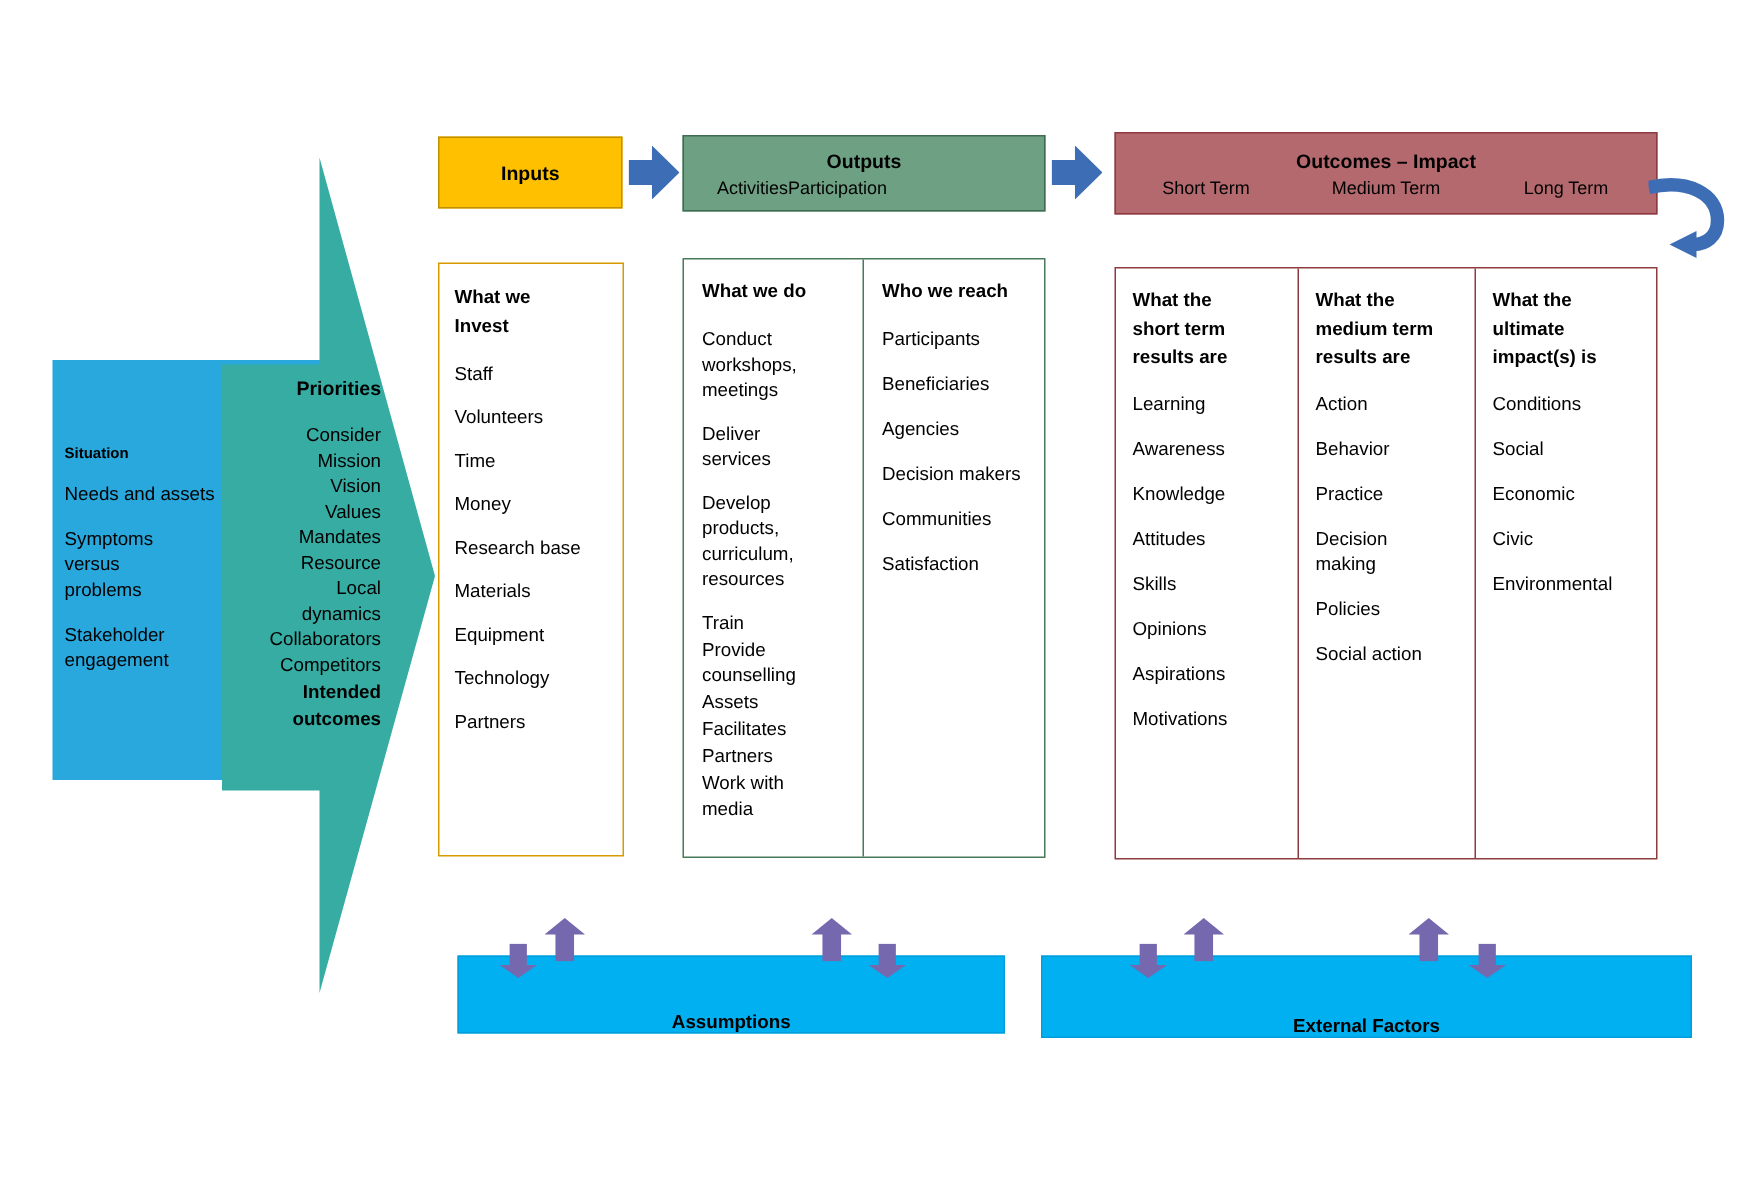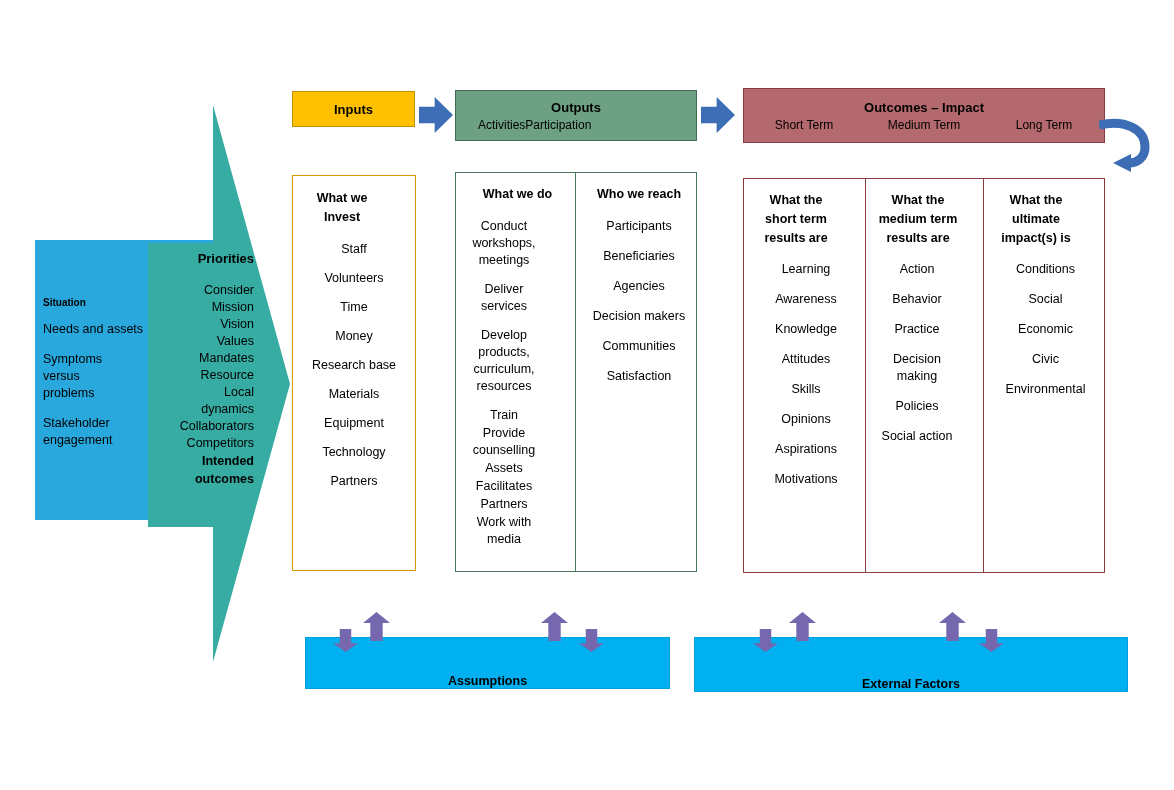--- a/index.html
+++ b/index.html
@@ -4,21 +4,21 @@
 <style>
   * { margin:0; padding:0; box-sizing:border-box; }
   body { font-family:"Liberation Sans", sans-serif; background:#ffffff; color:#000; }
   #page { position:relative; width:1174px; height:790px; background:#fff; overflow:hidden; font-size:12.5px; }
   .abs { position:absolute; }
 
   .title-wrap { left:290px; top:30px; width:816px; text-align:center; border-bottom:2px solid #000;
                 padding-bottom:5px; font-weight:bold; font-size:13.5px; }
 
   .hdr { display:flex; flex-direction:column; align-items:center; justify-content:center; }
-  .hdr-inputs   { left:292px; top:91px; width:123px; height:36px; background:#FFC000; border:1px solid #BF9000; }
+  .hdr-inputs   { left:292px; top:91px; width:123px; height:48px; background:#FFC000; border:1px solid #BF9000; }
   .hdr-outputs  { left:455px; top:90px; width:242px; height:51px; background:#6EA184; border:1px solid #3F6B4F; }
   .hdr-outcomes { left:743px; top:88px; width:362px; height:55px; background:#B4696E; border:1px solid #8C3B42; }
   .hdr-title { font-weight:bold; font-size:13px; }
   .hdr-subrow { display:flex; width:100%; margin-top:3px; font-size:12px; }
   .outputs-subrow  { justify-content:flex-start; padding:0 16px 0 22px; }
   .outcomes-subrow span { flex:1; text-align:center; }
 
   .flow-arrow { width:34px; height:36px; background:#3C6DB5;
                 clip-path:polygon(0 27%, 46% 27%, 46% 0, 100% 50%, 46% 100%, 46% 73%, 0 73%); }
   .fa1 { left:419px; top:97px; } .fa2 { left:701px; top:97px; }
@@ -28,21 +28,21 @@
                clip-path:polygon(0 138px, 65px 138px, 65px 0, 100% 279px, 65px 100%, 65px 422px, 0 422px); }
   .situation-box { left:35px; top:240px; width:180px; height:280px; background:#29A8DE; z-index:1; }
   .situation-content { left:43px; top:297px; width:103px; z-index:3; }
   .situation-content .group-title { font-weight:bold; margin-bottom:13px; font-size:10px; }
   .situation-content .list-item { margin-bottom:13px; line-height:1.35; white-space:pre-line; }
   .priorities-content { left:168px; top:251px; width:86px; z-index:3;text-align:right; }
   .priorities-content .group-title { font-weight:bold; margin-bottom:16px; font-size:13px; }
   .priorities-content .list-item { line-height:1.44; }
   .bold-item { font-weight:bold; line-height:1.44; }
 
-  .col { background:#fff;text-align:center; }
+  .col { background:#fff; }
   .col-invest { left:292px; top:175px; width:124px; height:396px; border:1.5px solid #D79B00; padding:13px 10px; }
   .col-outputs { left:455px; top:172px; width:242px; height:400px; border:1.5px solid #49795B; display:flex; }
   .sub-do    { width:120px; border-right:1.5px solid #49795B; padding:12px 8px 11px 12px; }
   .sub-reach { flex:1; padding:12px 6px 11px 12px; }
   .col-outcomes { left:743px; top:178px; width:362px; height:395px; border:1.5px solid #8E3B3E; display:flex; }
   .sub-outcome { padding:12px 8px 11px 11px; }
   .sub-short   { width:122px; border-right:1.5px solid #8E3B3E; }
   .sub-medium  { width:118px; border-right:1.5px solid #8E3B3E; }
   .sub-ultimate{ flex:1; }
 

